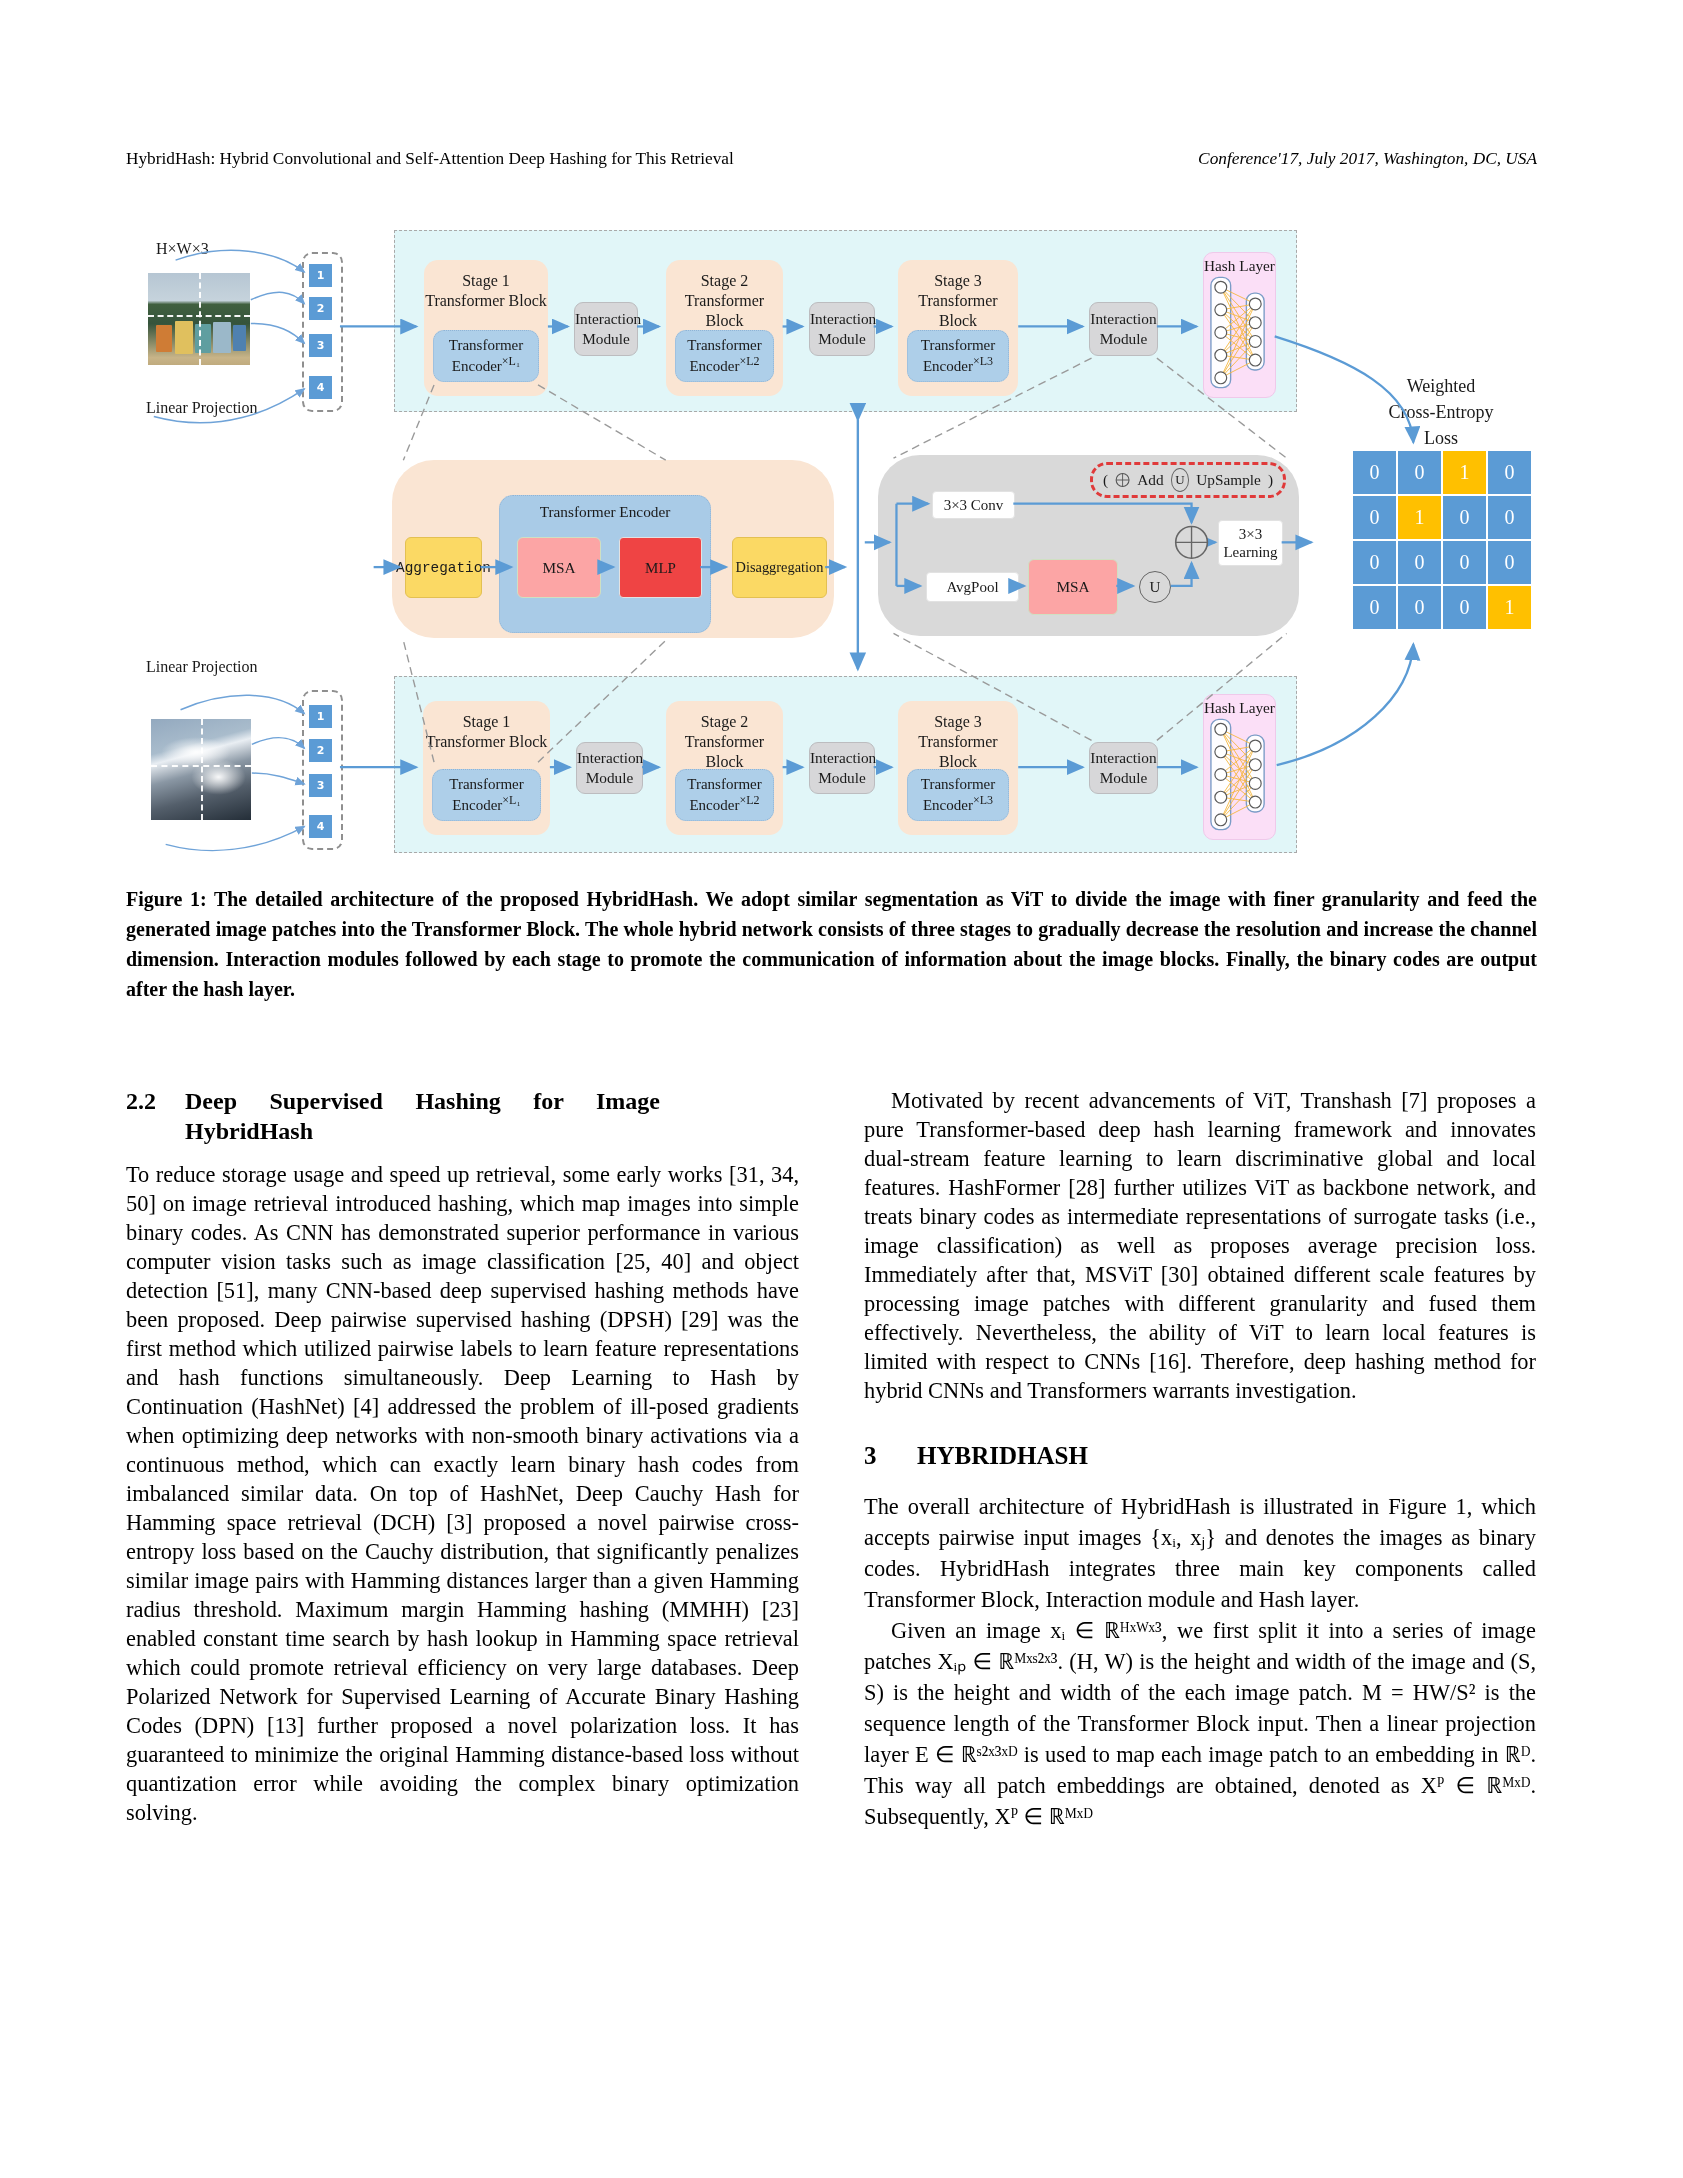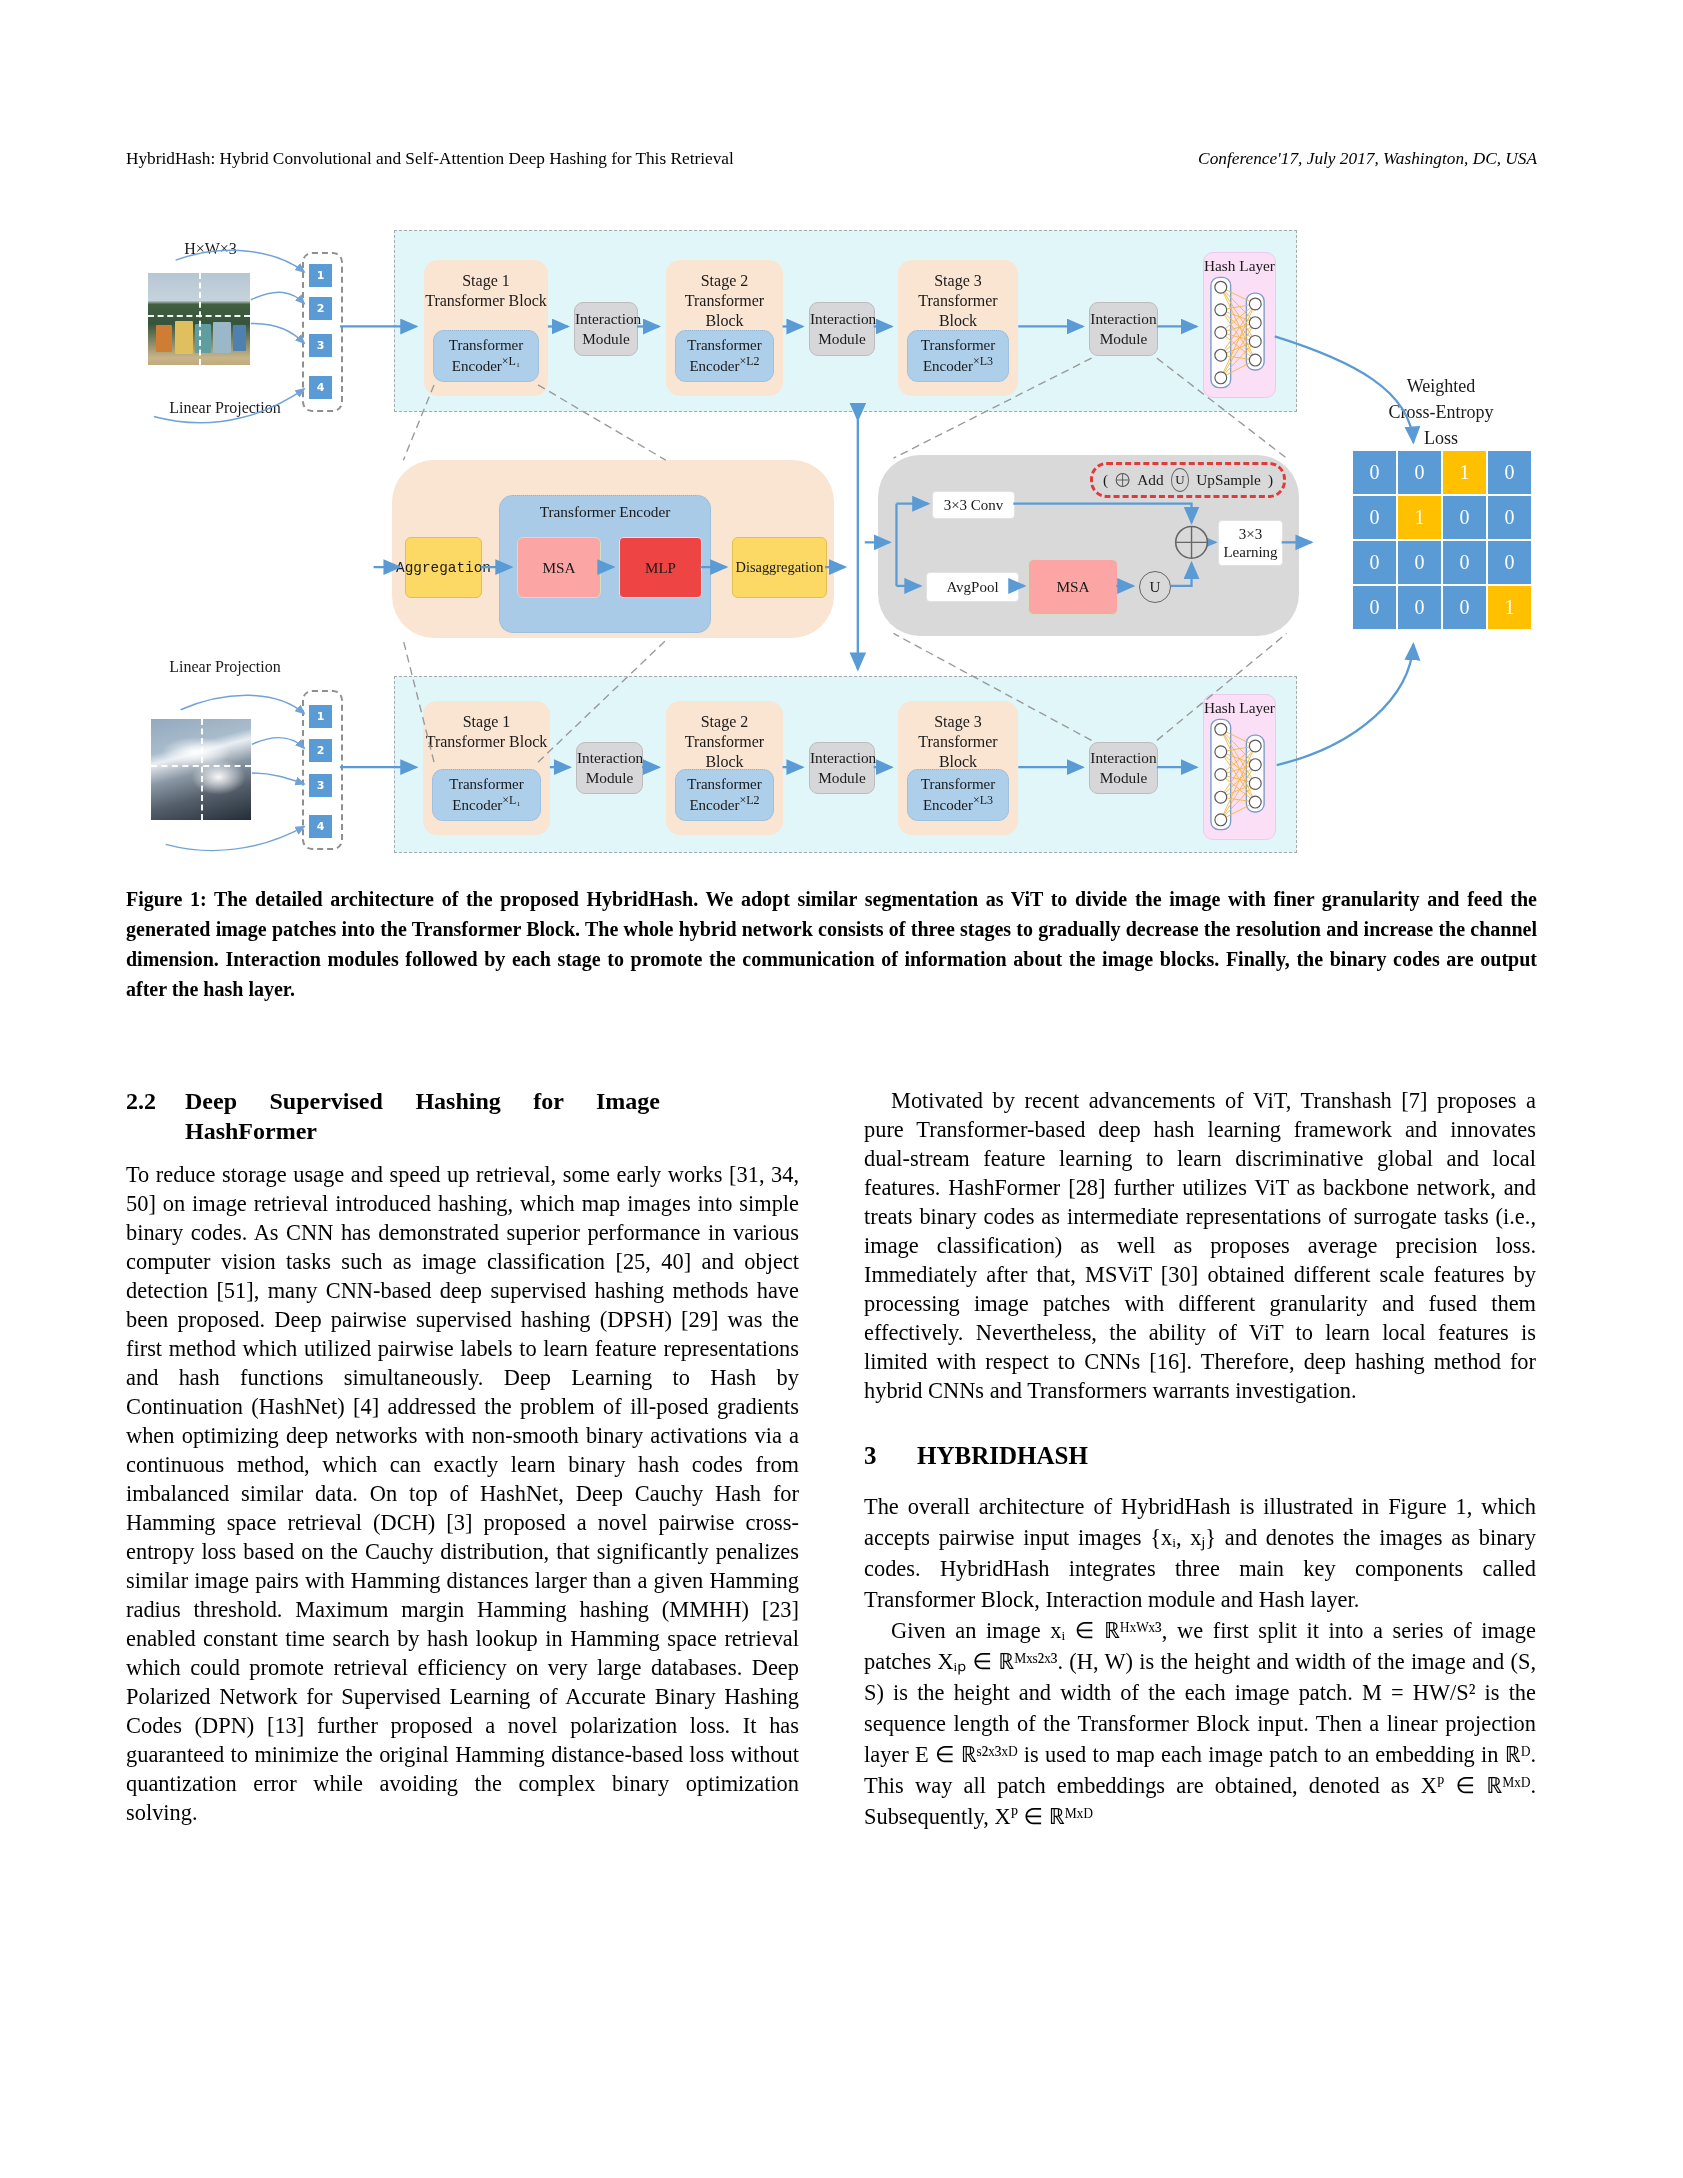--- a/index.html
+++ b/index.html
@@ -6,21 +6,21 @@
   .page{position:relative;width:1683px;height:2178px;background:#ffffff;margin:0 auto;
         font-family:"Liberation Serif", serif;color:#111;overflow:hidden;}
 
   
   .runhead{position:absolute;left:126px;top:149px;width:1411px;font-size:17.3px;color:#000;}
   .runhead .rh-left{position:absolute;left:0;top:0;}
   .runhead .rh-right{position:absolute;right:0;top:0;font-style:italic;}
 
   
   .figure{position:absolute;left:126px;top:173px;width:1432px;height:708px;}
-  .figure .lbl{position:absolute;font-size:16px;color:#1a1a1a;text-align:center;line-height:1.15;}
+  .figure .lbl{position:absolute;font-size:16px;color:#1a1a1a;line-height:1.15;}
   .fig-svg{position:absolute;left:0;top:0;z-index:6;pointer-events:none;}
 
   .netbox{position:absolute;background:#e1f6f8;border:1.6px dashed #a9a9a9;z-index:1;}
   .stage{position:absolute;background:#fae5d3;border-radius:14px;z-index:2;}
   .stage-title{margin-top:11px;text-align:center;font-size:16px;line-height:1.25;color:#1a1a1a;}
   .enc{position:absolute;left:9px;right:9px;bottom:14px;top:auto;background:#aecfe9;border:1.5px dotted #8fb4d6;
        border-radius:11px;text-align:center;font-size:15px;line-height:1.25;padding:5px 2px;color:#1a1a1a;z-index:3;}
   .enc sup{font-size:12px;}
   .imod{position:absolute;background:#d7d7d9;border:1px solid #bcbcbf;border-radius:9px;z-index:2;
         display:flex;flex-direction:column;justify-content:center;text-align:center;font-size:15.3px;line-height:1.3;color:#1a1a1a;}
@@ -411,21 +411,21 @@
         <line x1="1076" y1="357" x2="1076" y2="389" stroke="#666" stroke-width="1.4"></line>
       </g>
     </svg>
   </div>
 
   <div class="caption">Figure 1: The detailed architecture of the proposed HybridHash. We adopt similar segmentation as ViT to divide the image with finer granularity and feed the generated image patches into the Transformer Block. The whole hybrid network consists of three stages to gradually decrease the resolution and increase the channel dimension. Interaction modules followed by each stage to promote the communication of information about the image blocks. Finally, the binary codes are output after the hash layer.</div>
 
   <div class="col col-left">
     <div class="h2">
       <span class="num">2.2</span>
-      <span class="txt">Deep Supervised Hashing for Image HashFormer</span>
+      <span class="txt">Deep Supervised Hashing for Image HybridHash</span>
     </div>
     <p class="para">To reduce storage usage and speed up retrieval, some early works [31, 34, 50] on image retrieval introduced hashing, which map images into simple binary codes. As CNN has demonstrated superior performance in various computer vision tasks such as image classification [25, 40] and object detection [51], many CNN-based deep supervised hashing methods have been proposed. Deep pairwise supervised hashing (DPSH) [29] was the first method which utilized pairwise labels to learn feature representations and hash functions simultaneously. Deep Learning to Hash by Continuation (HashNet) [4] addressed the problem of ill-posed gradients when optimizing deep networks with non-smooth binary activations via a continuous method, which can exactly learn binary hash codes from imbalanced similar data. On top of HashNet, Deep Cauchy Hash for Hamming space retrieval (DCH) [3] proposed a novel pairwise cross-entropy loss based on the Cauchy distribution, that significantly penalizes similar image pairs with Hamming distances larger than a given Hamming radius threshold. Maximum margin Hamming hashing (MMHH) [23] enabled constant time search by hash lookup in Hamming space retrieval which could promote retrieval efficiency on very large databases. Deep Polarized Network for Supervised Learning of Accurate Binary Hashing Codes (DPN) [13] further proposed a novel polarization loss. It has guaranteed to minimize the original Hamming distance-based loss without quantization error while avoiding the complex binary optimization solving.</p>
   </div>
 
   <div class="col col-right">
     <p class="para indent">Motivated by recent advancements of ViT, Transhash [7] proposes a pure Transformer-based deep hash learning framework and innovates dual-stream feature learning to learn discriminative global and local features. HashFormer [28] further utilizes ViT as backbone network, and treats binary codes as intermediate representations of surrogate tasks (i.e., image classification) as well as proposes average precision loss. Immediately after that, MSViT [30] obtained different scale features by processing image patches with different granularity and fused them effectively. Nevertheless, the ability of ViT to learn local features is limited with respect to CNNs [16]. Therefore, deep hashing method for hybrid CNNs and Transformers warrants investigation.</p>
     <div class="h1">
       <span class="num">3</span>
       <span class="txt">HYBRIDHASH</span>
     </div>

